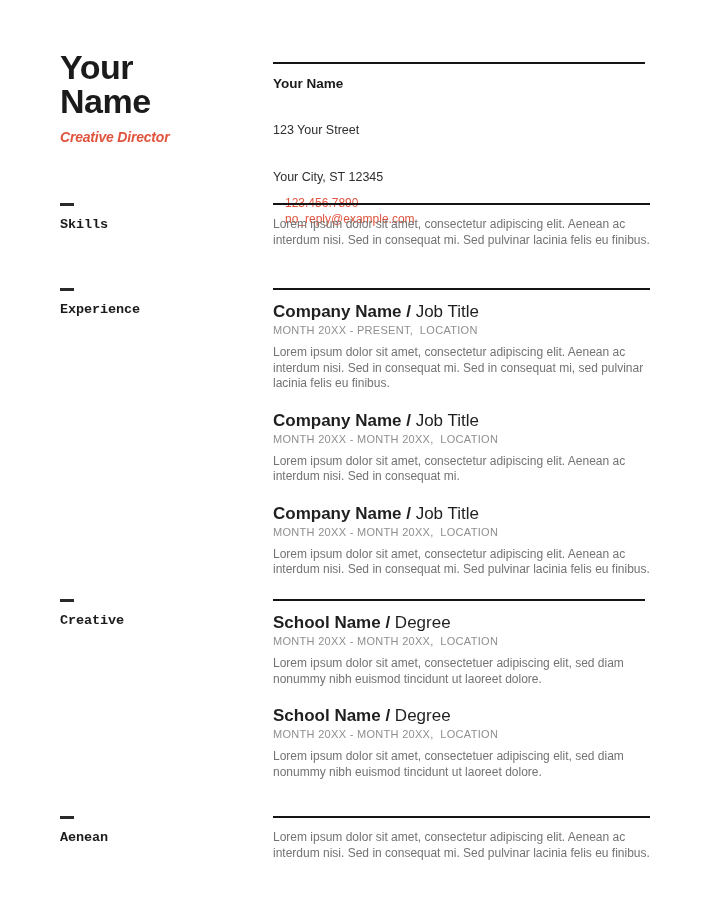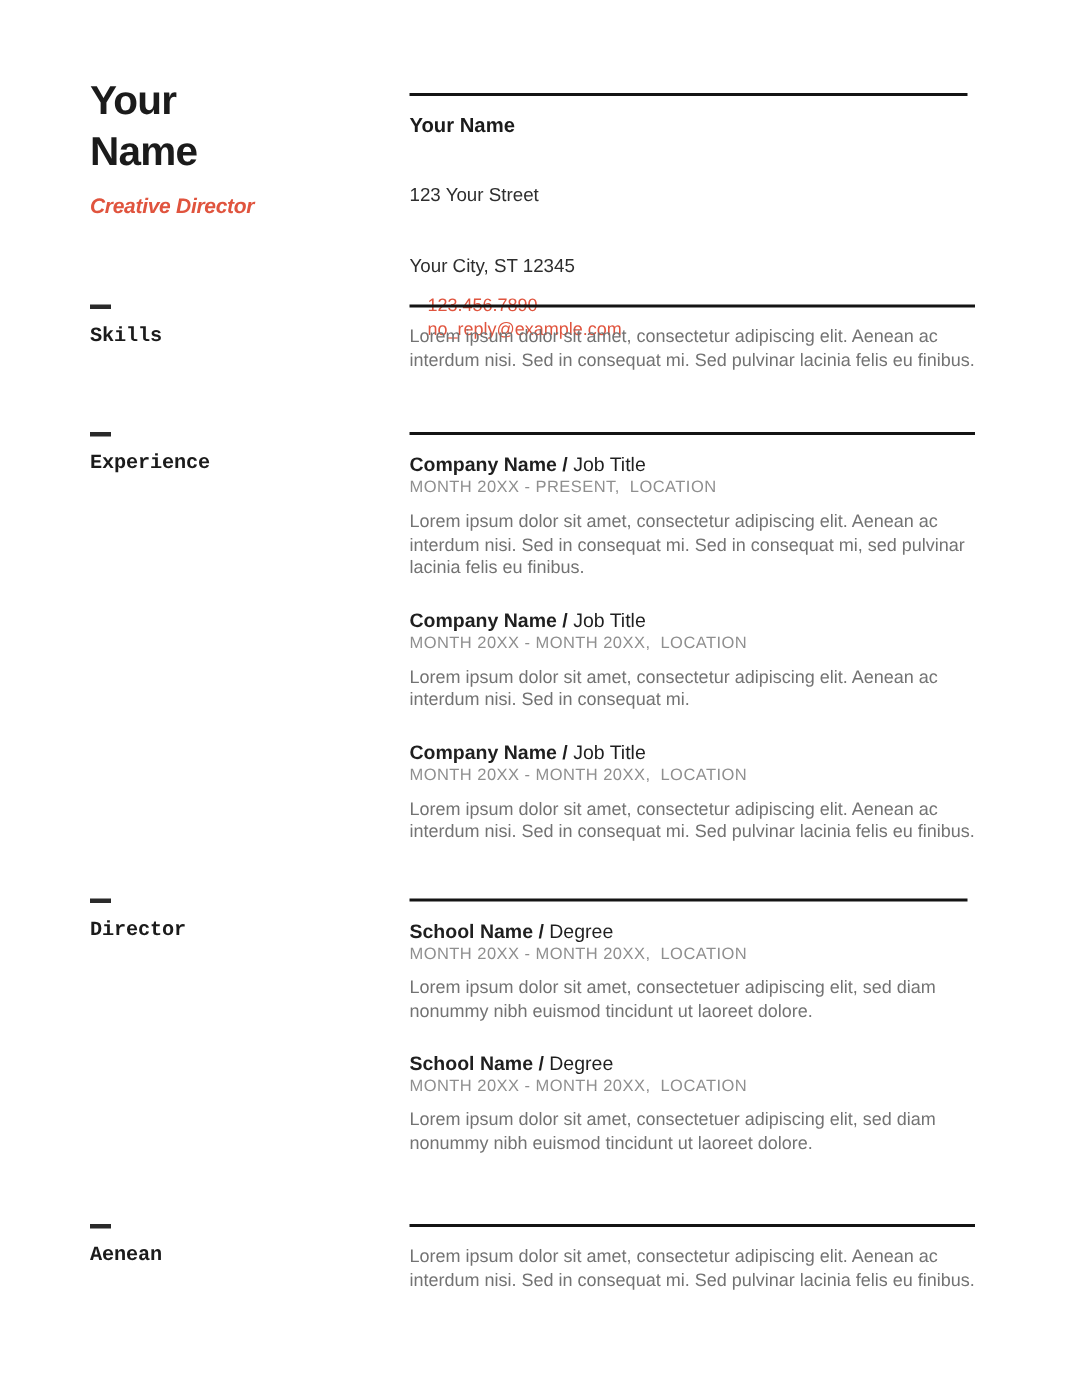--- a/index.html
+++ b/index.html
@@ -18,21 +18,21 @@
   .section {
     position: absolute;
     left: 60px;
     right: 67px;
     display: grid;
     grid-template-columns: 213px 1fr;
   }
   
   .header { top: 50px; }
   .big-name {
-    font-size: 27px;
+    font-size: 34px;
     line-height: 34px;
     font-weight: 800;
     letter-spacing: -0.5px;
     color: #1b1b1b;
     white-space: pre-line;
     margin: 0;
   }
   .job-title {
     font-size: 14px;
     font-weight: 700;
@@ -81,21 +81,21 @@
     font-size: 12px;
     line-height: 15.5px;
     color: #737373;
     white-space: pre;
     margin: 0;
   }
   
   .entry { margin-top: 19px; }
   .entry:first-child { margin-top: 0; }
   .entry-title {
-    font-size: 13px;
+    font-size: 17px;
     color: #1f1f1f;
     margin: 0 0 2px 0;
   }
   .entry-org { font-weight: 700; }
   .entry-role { font-weight: 400; }
   .entry-meta {
     font-size: 11px;
     letter-spacing: 0.3px;
     color: #8f8f8f;
     white-space: pre;
@@ -168,21 +168,21 @@
         <p class="body-text">Lorem ipsum dolor sit amet, consectetur adipiscing elit. Aenean ac
 interdum nisi. Sed in consequat mi. Sed pulvinar lacinia felis eu finibus.</p>
       </div>
 
     </div>
   </div>
 
   <div class="section sec-education">
     <div>
       <div class="dash"></div>
-      <div class="section-heading">Director</div>
+      <div class="section-heading">Creative</div>
     </div>
     <div class="right-col">
 
       <div class="entry">
         <p class="entry-title"><span class="entry-org">School Name /</span><span class="entry-role"> Degree</span></p>
         <p class="entry-meta">MONTH 20XX - MONTH 20XX,  LOCATION</p>
         <p class="body-text">Lorem ipsum dolor sit amet, consectetuer adipiscing elit, sed diam
 nonummy nibh euismod tincidunt ut laoreet dolore.</p>
       </div>
 

